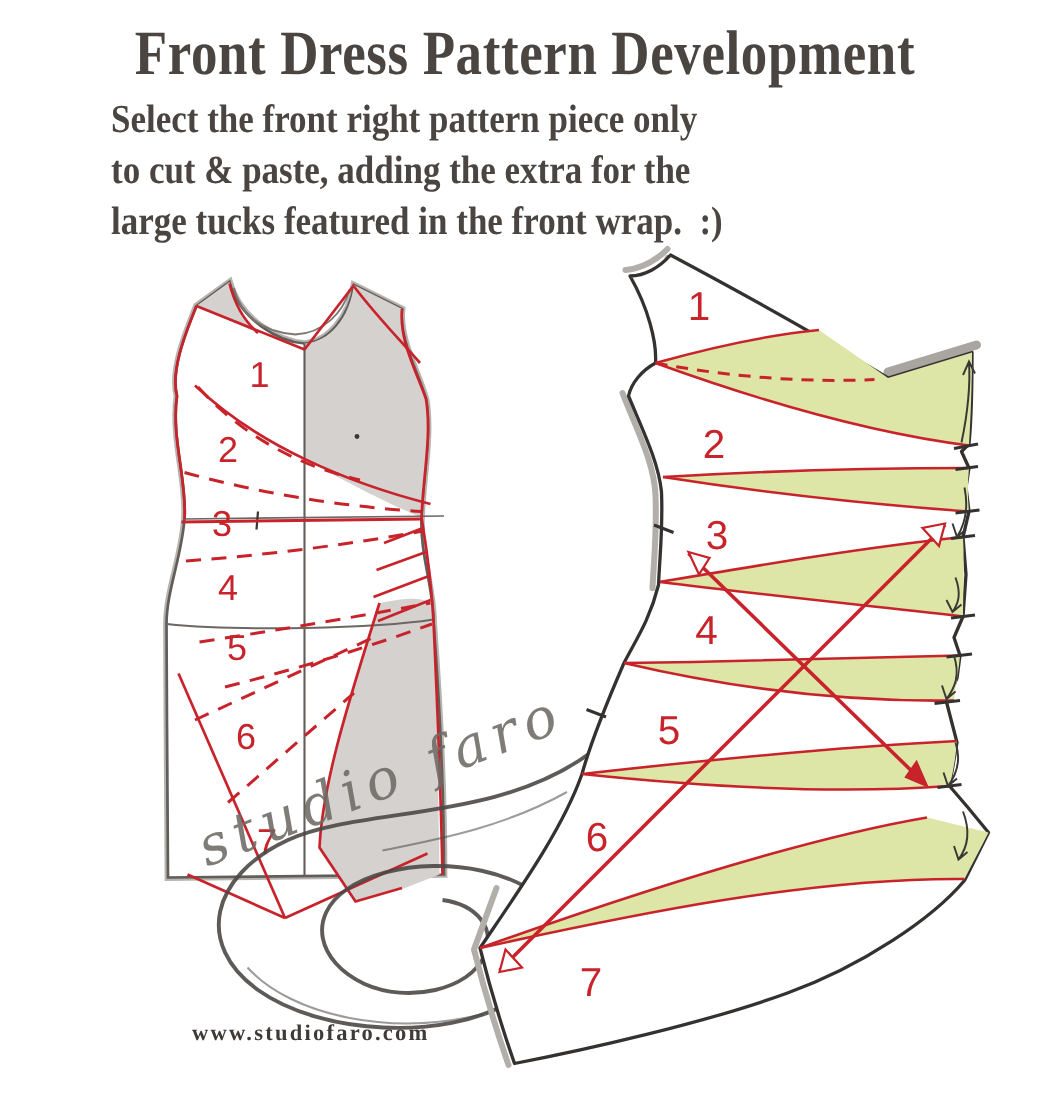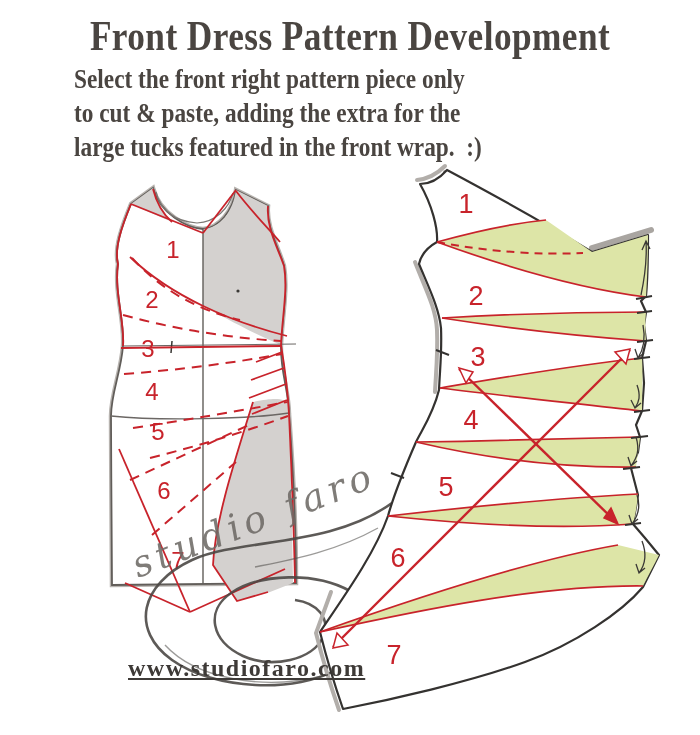--- a/index.html
+++ b/index.html
@@ -4,22 +4,22 @@
 <style>
   html,body{margin:0;padding:0;background:#fff;}
   .canvas{position:relative;width:700px;height:735px;background:#ffffff;overflow:hidden;
           font-family:"Liberation Serif",serif;}
   .title{position:absolute;top:12px;left:0;width:700px;text-align:center;
          font-size:42px;font-weight:bold;color:#4a4541;letter-spacing:.5px;
          transform:scaleX(.84);white-space:nowrap;}
   .subtitle{position:absolute;left:74px;top:63px;font-size:26.5px;font-weight:bold;
             color:#4a4541;line-height:1.28;transform:scaleX(.88);transform-origin:left top;
             white-space:nowrap;}
-  .url{position:absolute;left:128px;top:655px;font-size:24px;font-weight:bold;
-       letter-spacing:1.5px;color:#3e3a37;white-space:nowrap;text-decoration:underline;}
+  .url{position:absolute;left:128px;top:681px;font-size:15px;font-weight:bold;
+       letter-spacing:1.5px;color:#3e3a37;white-space:nowrap;}
   svg.diagram{position:absolute;left:0;top:0;}
   .wm-text{font-family:"DejaVu Serif",serif;font-style:italic;font-size:37px;
            letter-spacing:5px;fill:#6e6a66;opacity:.88;}
   .num{font-family:"Liberation Sans",sans-serif;fill:#c8232b;}
 </style>
 </head>
 <body>
 
 <div class="canvas">
 

